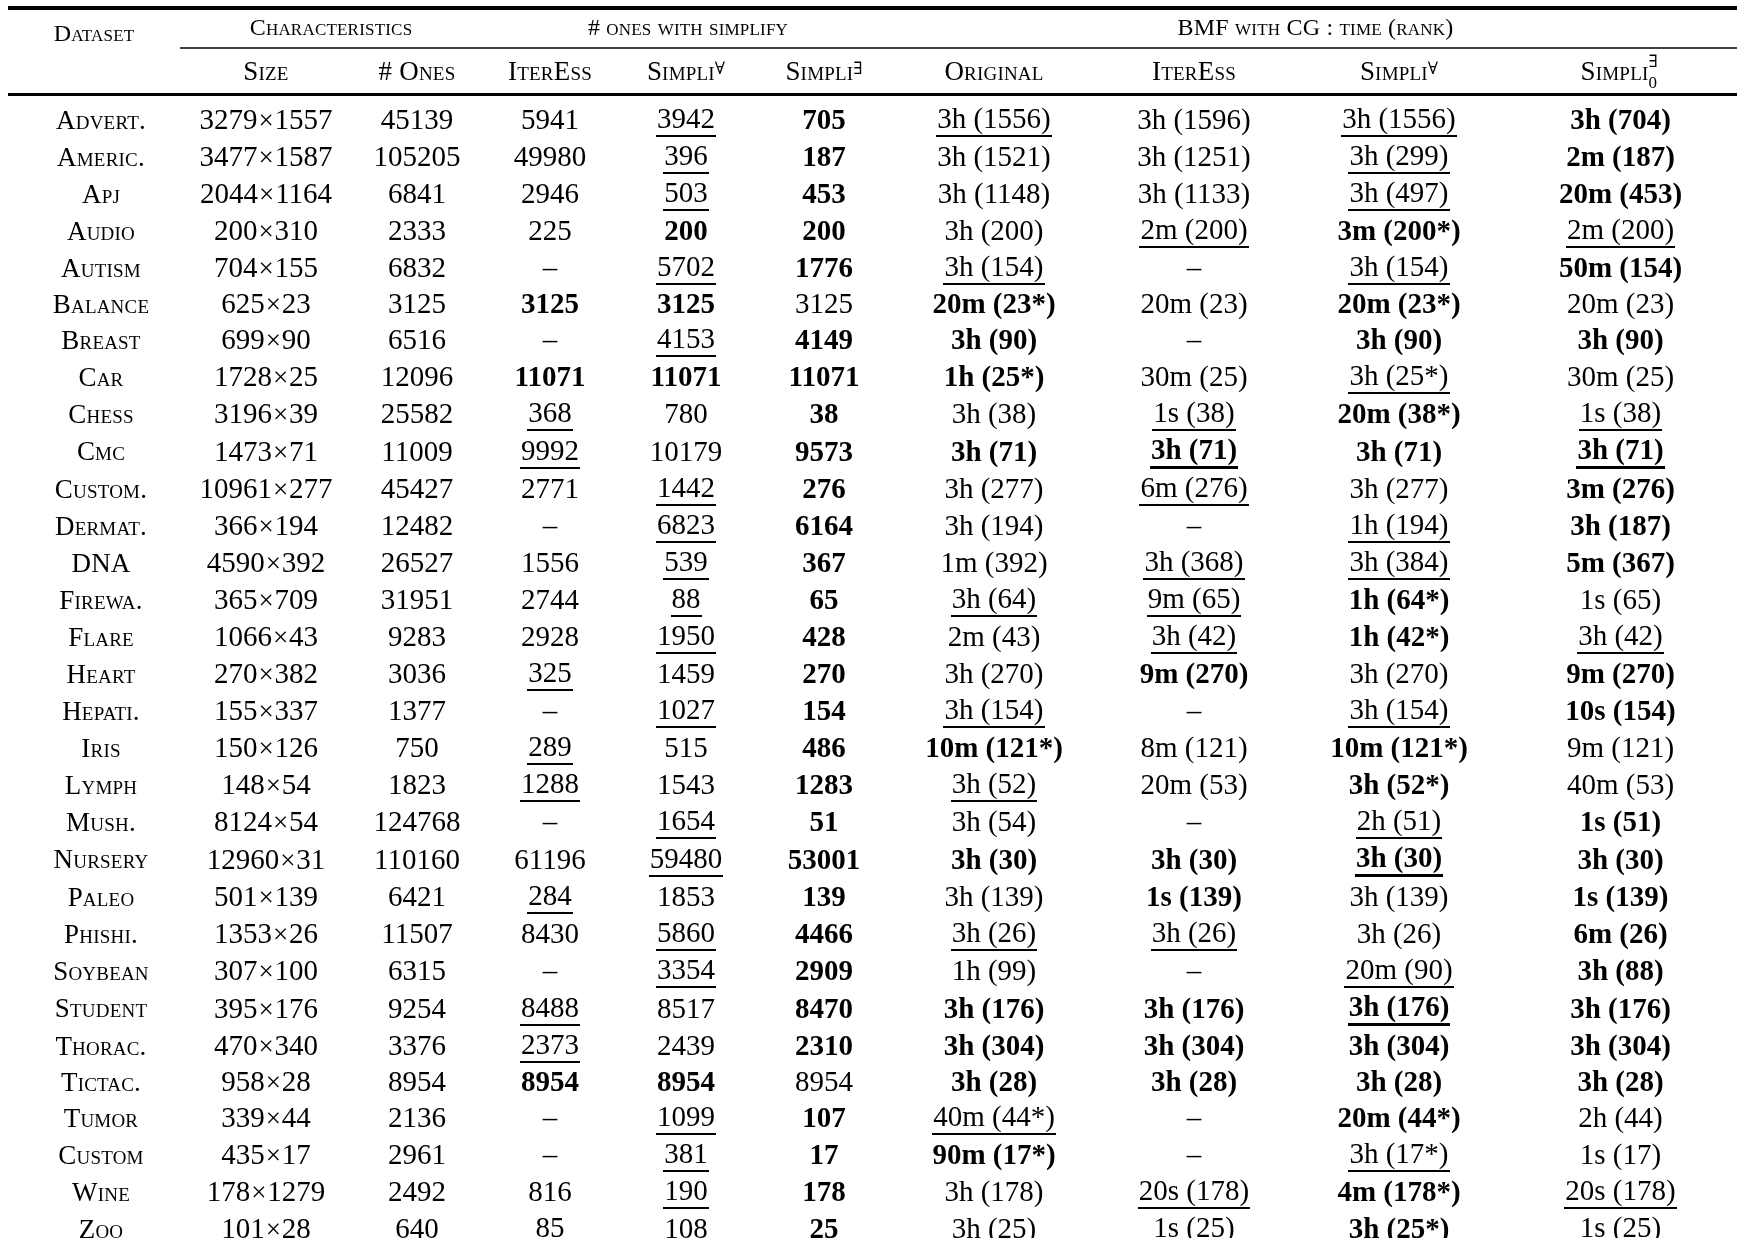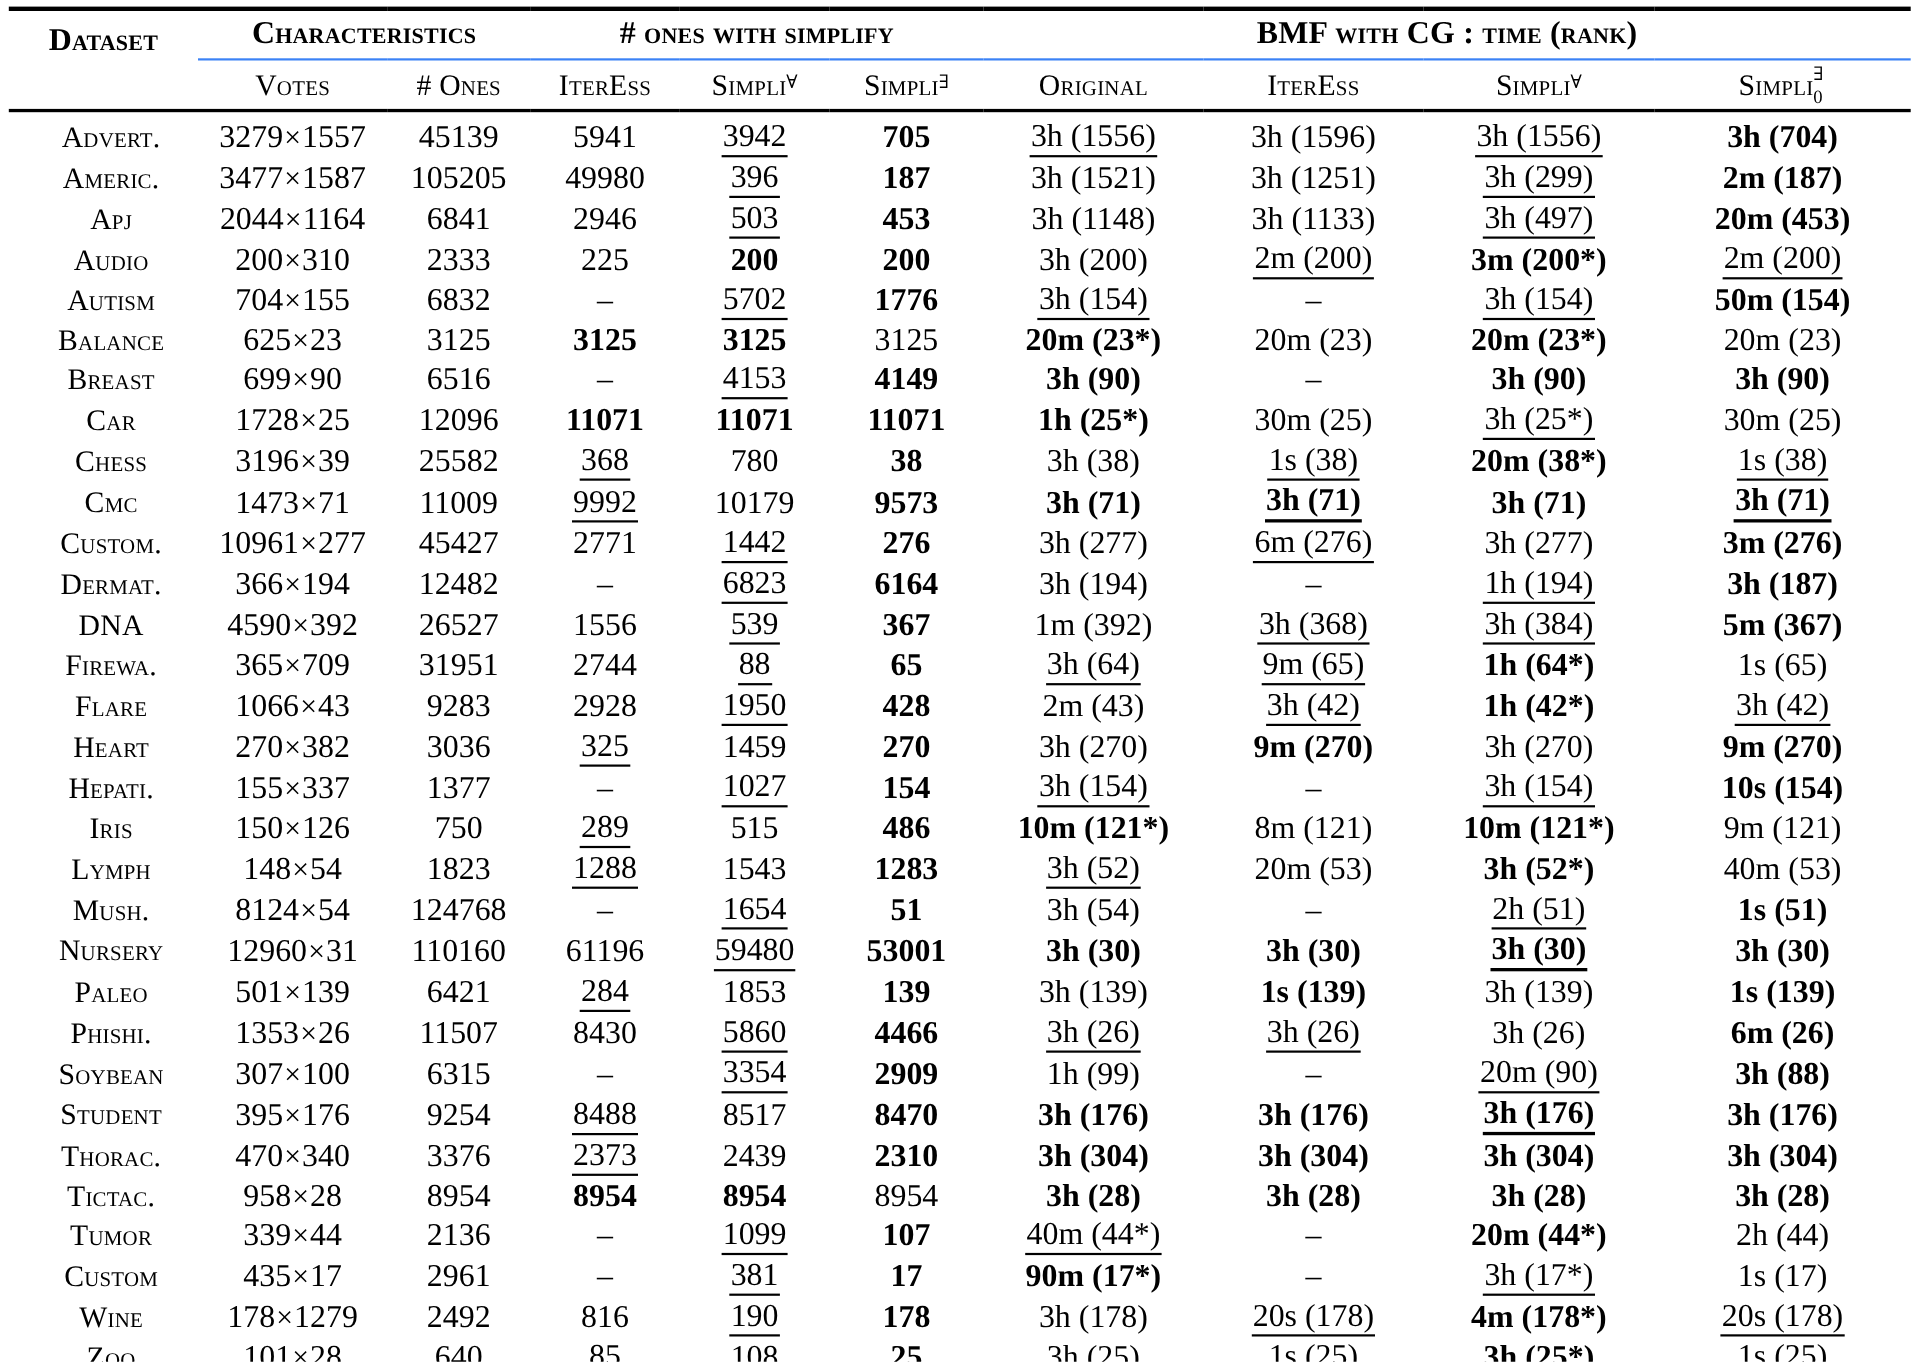--- a/index.html
+++ b/index.html
@@ -45,37 +45,37 @@
 
   
   th.grp {
     font-weight: normal;
     text-align: center;
     padding: 4px 0 6px 0;
     vertical-align: bottom;
     white-space: nowrap;
   }
   th.grp.under {
-    border-bottom: 2px solid #3b82f6;
+    border-bottom: 2px solid #404040;
   }
   
   th.sub {
     font-weight: normal;
     text-align: center;
     padding: 7px 0 6px 0;
     vertical-align: bottom;
     white-space: nowrap;
   }
 
   
   .sc {
     font-variant: small-caps;
     letter-spacing: 0.2px;
   }
-  .sc-lg { font-size: 29px; font-weight: bold; }
+  .sc-lg { font-size: 24px; }
   .sc-md { font-size: 27px; }
 
   
   sup.q { font-size: 17px; vertical-align: super; line-height: 0; }
   sub.q { font-size: 17px; vertical-align: sub; line-height: 0; }
 
   
   td.ds {
     text-align: center;
     padding: 1px 0 1px 14px;
@@ -134,21 +134,21 @@
       <th class="grp under" colspan="3">
         <span class="sc sc-lg"># ones with simplify</span>
       </th>
       <th class="grp under" colspan="4">
         <span class="sc sc-lg">BMF with CG : time (rank)</span>
       </th>
     </tr>
 
     <tr>
       <th class="sub">
-        <span class="sc sc-md">Votes</span>
+        <span class="sc sc-md">Size</span>
       </th>
       <th class="sub">
         <span class="sc sc-md"># Ones</span>
       </th>
       <th class="sub">
         <span class="sc sc-md">IterEss</span>
       </th>
       <th class="sub">
         <span class="sc sc-md">Simpli</span><sup class="q">∀</sup>
       </th>

